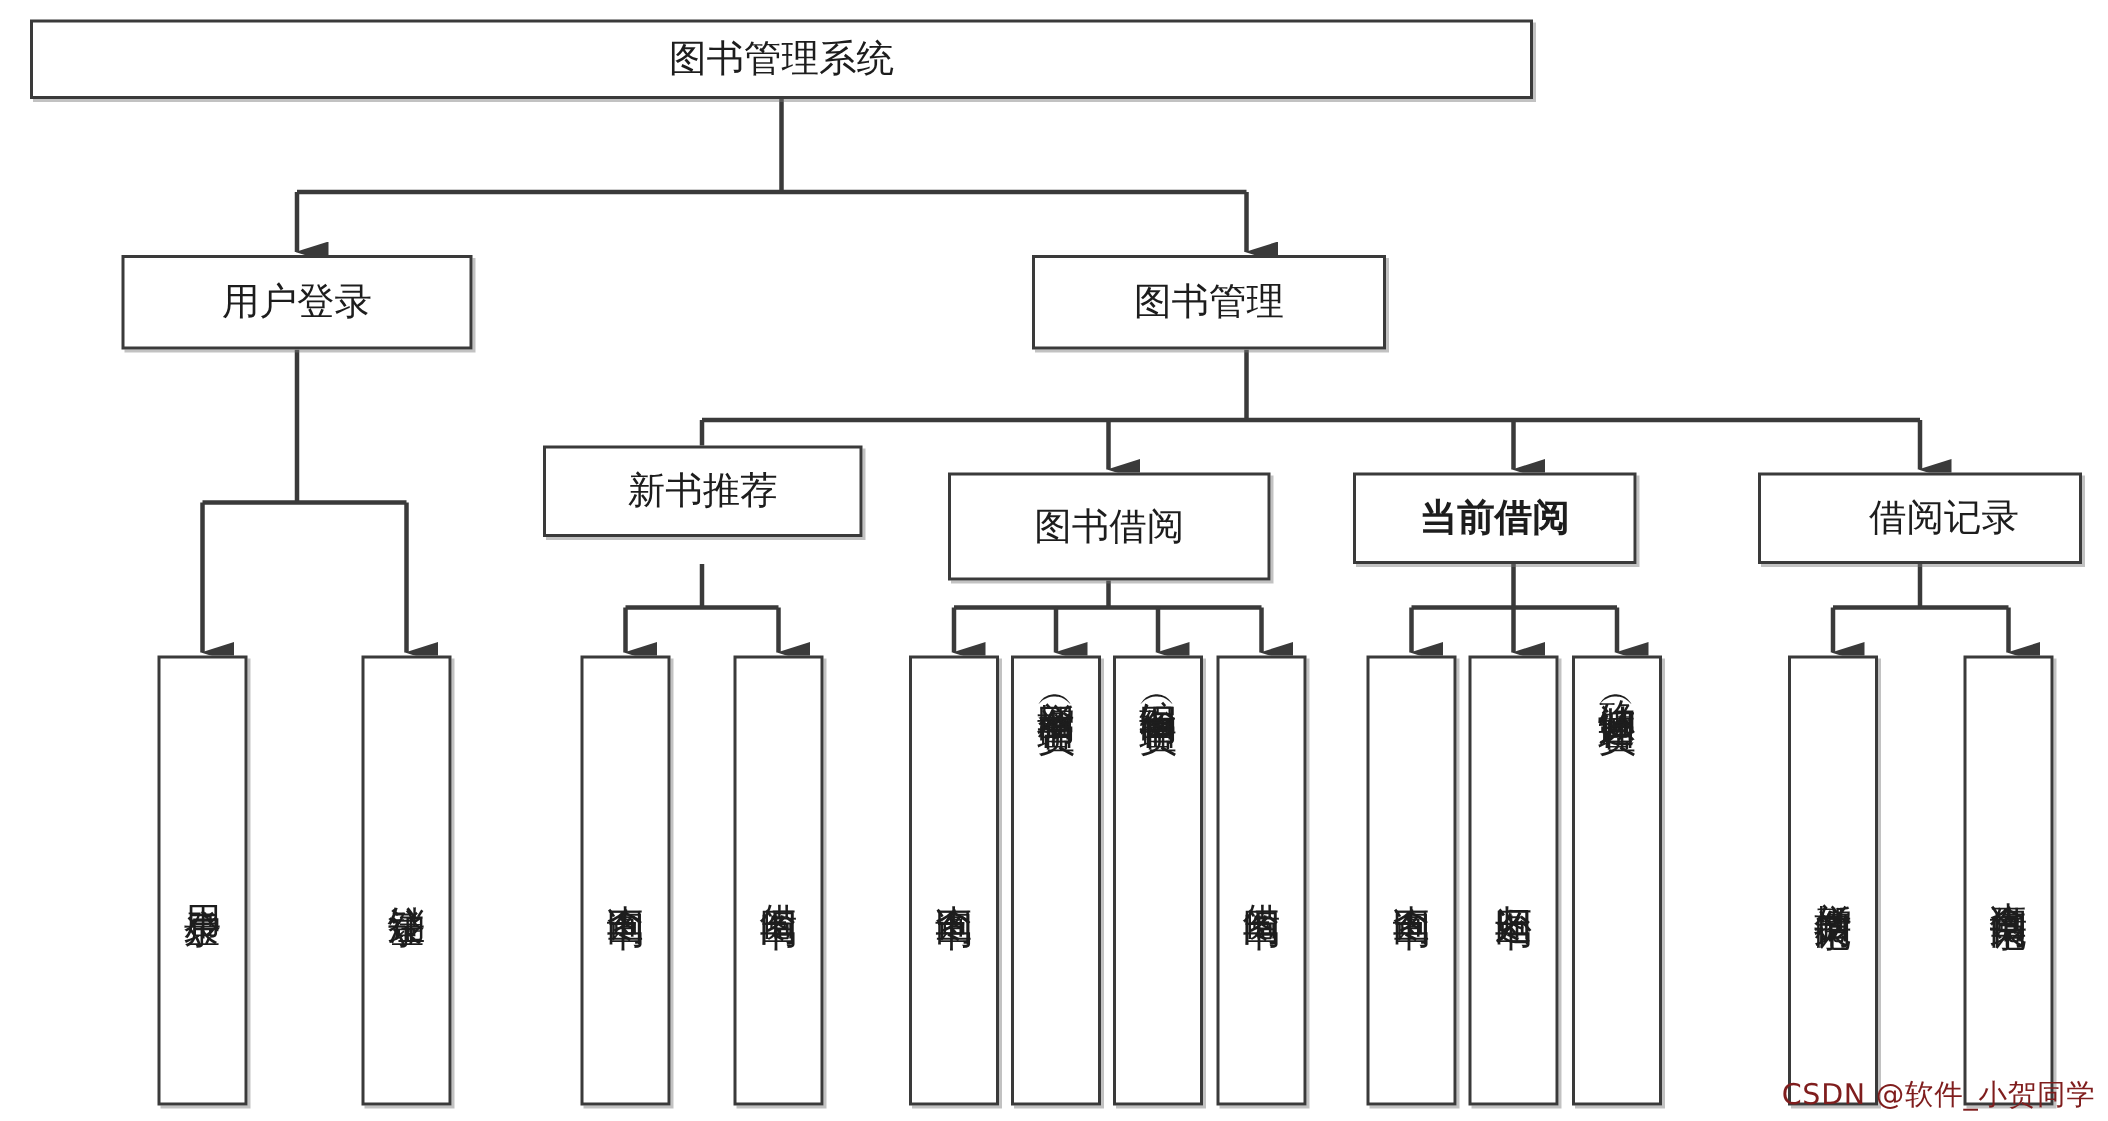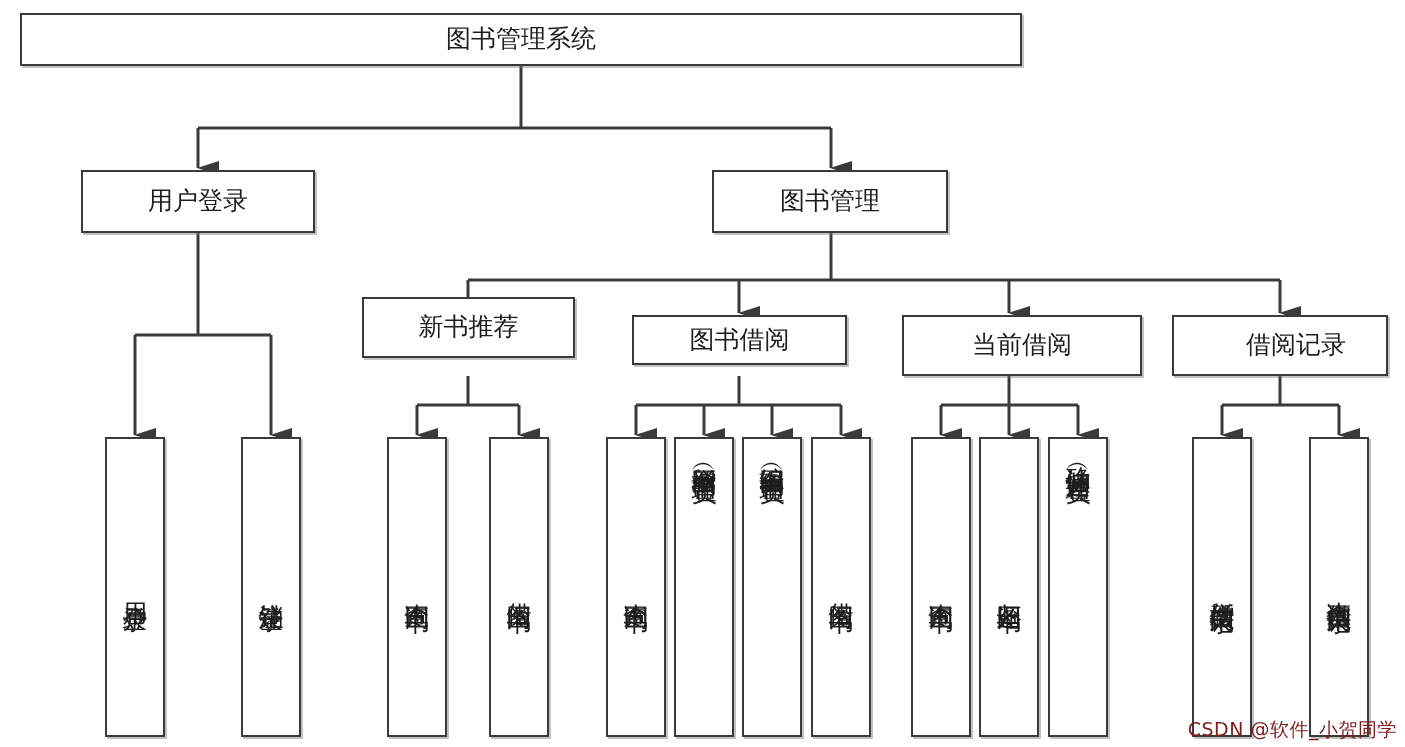--- a/index.html
+++ b/index.html
@@ -128,31 +128,31 @@
     </g>
   </svg>
 
   <div class="node horiz" style="left:20px; top:13px; width:1002px; height:53px;">
     <span class="label">图书管理系统</span>
   </div>
 
   <div class="node horiz" style="left:81px; top:170px; width:234px; height:63px;">
     <span class="label">用户登录</span>
   </div>
-  <div class="node horiz" style="left:712px; top:170px; width:236px; height:63px;">
+  <div class="node horiz" style="left:688px; top:170px; width:236px; height:63px;">
     <span class="label">图书管理</span>
   </div>
 
   <div class="node horiz" style="left:362px; top:297px; width:213px; height:61px;">
     <span class="label">新书推荐</span>
   </div>
-  <div class="node horiz" style="left:632px; top:315px; width:215px; height:50px;">
+  <div class="node horiz" style="left:632px; top:315px; width:215px; height:72px;">
     <span class="label">图书借阅</span>
   </div>
-  <div class="node horiz" style="left:902px; top:315px; width:240px; height:61px;">
+  <div class="node horiz" style="left:902px; top:315px; width:189px; height:61px;font-weight:bold;">
     <span class="label">当前借阅</span>
   </div>
   <div class="node horiz" style="left:1172px; top:315px; width:216px; height:61px;padding-left:32px;">
     <span class="label">借阅记录</span>
   </div>
 
   <div class="node vert centered" style="left:105px; top:437px; width:60px; height:300px;">
     <span class="label">用户登录</span>
   </div>
   <div class="node vert centered" style="left:241px; top:437px; width:60px; height:300px;">

